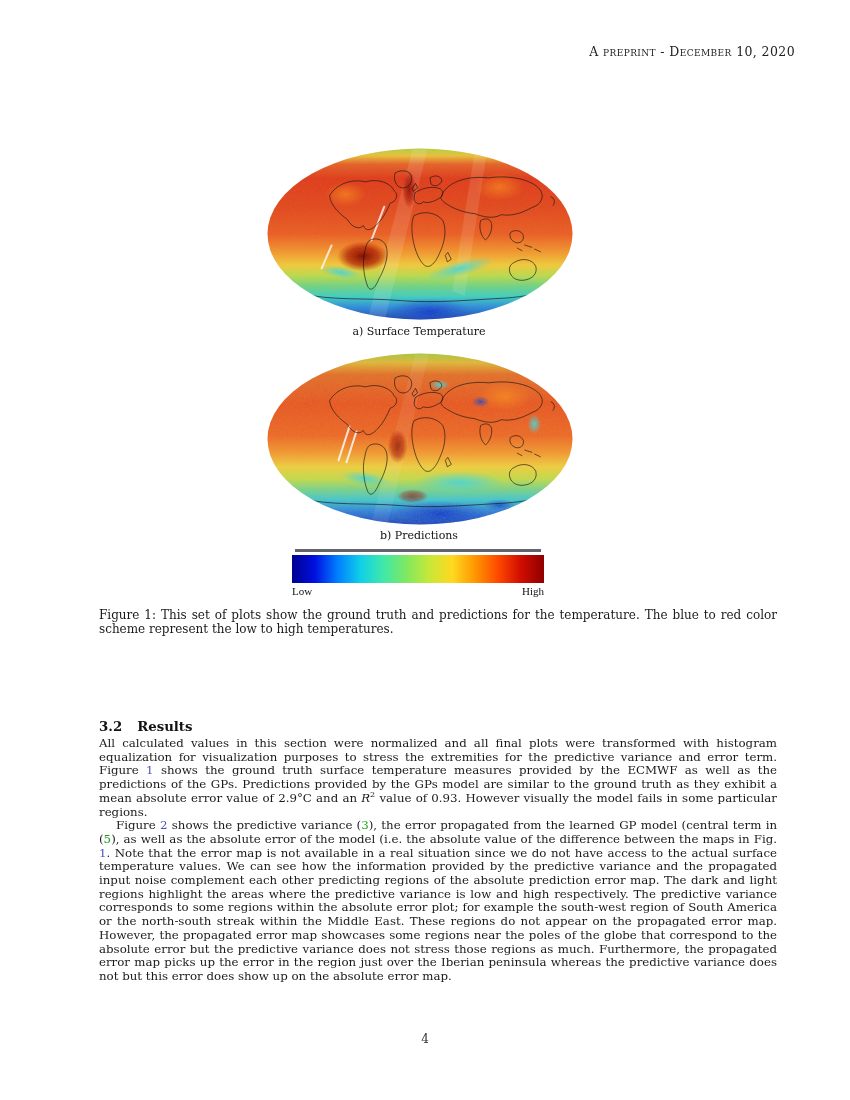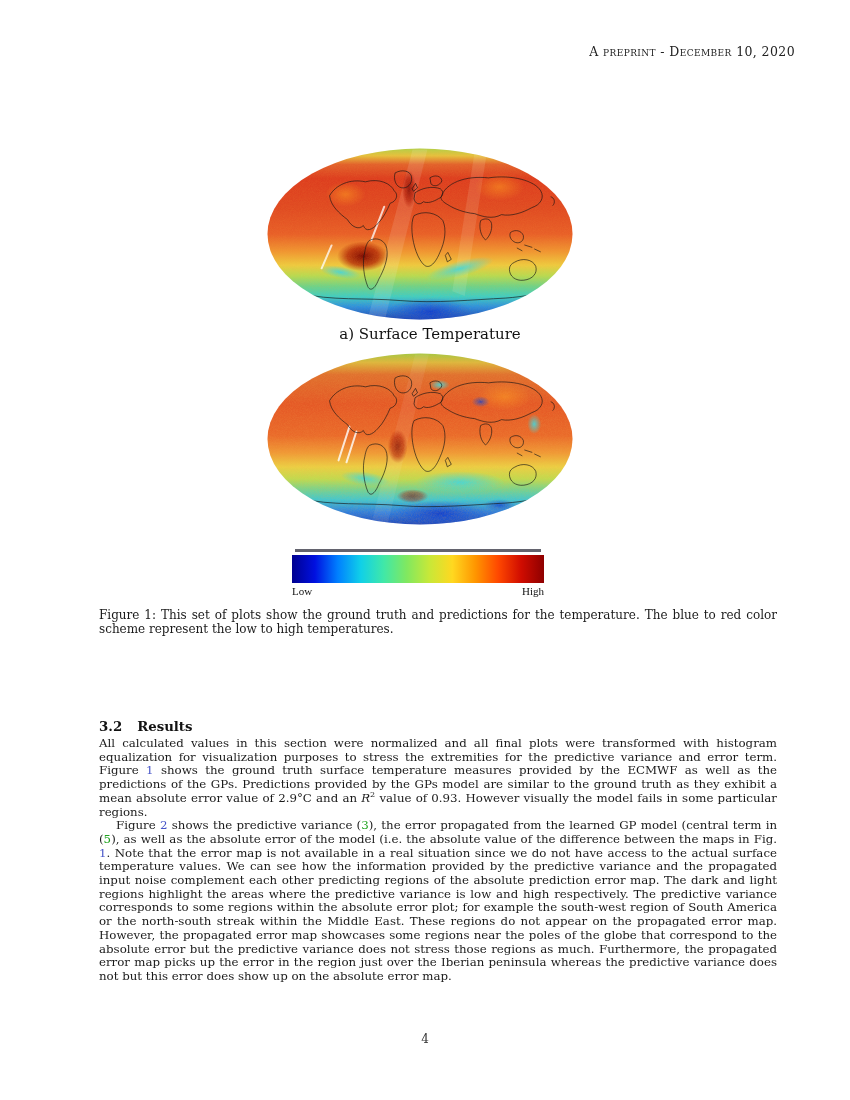--- a/index.html
+++ b/index.html
@@ -3,21 +3,21 @@
 <meta charset="utf-8">
 <style>
   html,body{margin:0;padding:0;background:#fff;}
   .page{position:relative;width:850px;height:1100px;background:#ffffff;overflow:hidden;
         font-family:"DejaVu Serif", serif;color:#1a1a1a;}
   .running-header{position:absolute;top:44px;right:55px;font-variant:small-caps;
         font-size:12.5px;letter-spacing:.4px;color:#222;}
   .globe{position:absolute;width:308px;height:176px;}
   #map-a{left:266px;top:146px;}
   #map-b{left:266px;top:351px;}
-  .subcaption{position:absolute;left:276px;width:308px;text-align:center;font-size:15px;color:#111;}
+  .subcaption{position:absolute;left:265px;width:308px;text-align:center;font-size:11px;color:#111;}
   #subcap-a{top:325px;}
   #subcap-b{top:529px;}
   .colorbar-topline{position:absolute;left:295px;top:549px;width:246px;height:3px;background:#3c3c4a;opacity:.8;}
   .colorbar{position:absolute;left:292px;top:555px;width:252px;height:28px;}
   .cb-labels{position:absolute;left:292px;top:585px;width:252px;display:flex;justify-content:space-between;
         font-family:Liberation Serif, serif;font-size:11px;color:#111;}
   .fig-caption{position:absolute;left:99px;top:609px;width:678px;font-size:12px;line-height:13.9px;
         text-align:justify;color:#1a1a1a;}
   .section-heading{position:absolute;left:99px;top:719px;font-size:13.3px;font-weight:bold;color:#111;}
   .section-heading .sec-num{margin-right:15px;}
@@ -154,20 +154,21 @@
       <ellipse cx="350" cy="325" rx="95" ry="26" fill="url(#blueblob)"></ellipse>
       <ellipse cx="470" cy="308" rx="32" ry="12" fill="url(#blueblob)" opacity="0.8"></ellipse>
       <rect width="620" height="350" filter="url(#speckB)" opacity="0.42"></rect>
       <g stroke="#ffffff" stroke-width="4" opacity="0.8" stroke-linecap="round">
         <line x1="168" y1="150" x2="146" y2="218"></line>
         <line x1="182" y1="160" x2="162" y2="222"></line>
       </g>
       <use href="#continents" fill="none" stroke="#151515" stroke-width="1.3"></use>
     </g>
   </svg>
+  <div id="subcap-b" class="subcaption">b) Predictions</div>
 
   <div class="colorbar-topline"></div>
   <div class="colorbar" style="background: linear-gradient(to right, rgb(0, 0, 144), rgb(0, 16, 224), rgb(0, 128, 255), rgb(16, 208, 232), rgb(64, 232, 168), rgb(128, 232, 96), rgb(200, 232, 56), rgb(255, 216, 32), rgb(255, 150, 0), rgb(255, 72, 0), rgb(208, 12, 0), rgb(142, 0, 0));"></div>
   <div class="cb-labels">
     <span>Low</span>
     <span>High</span>
   </div>
 
   <div class="fig-caption">Figure 1: This set of plots show the ground truth and predictions for the temperature. The blue to red color scheme represent the low to high temperatures.</div>
 

